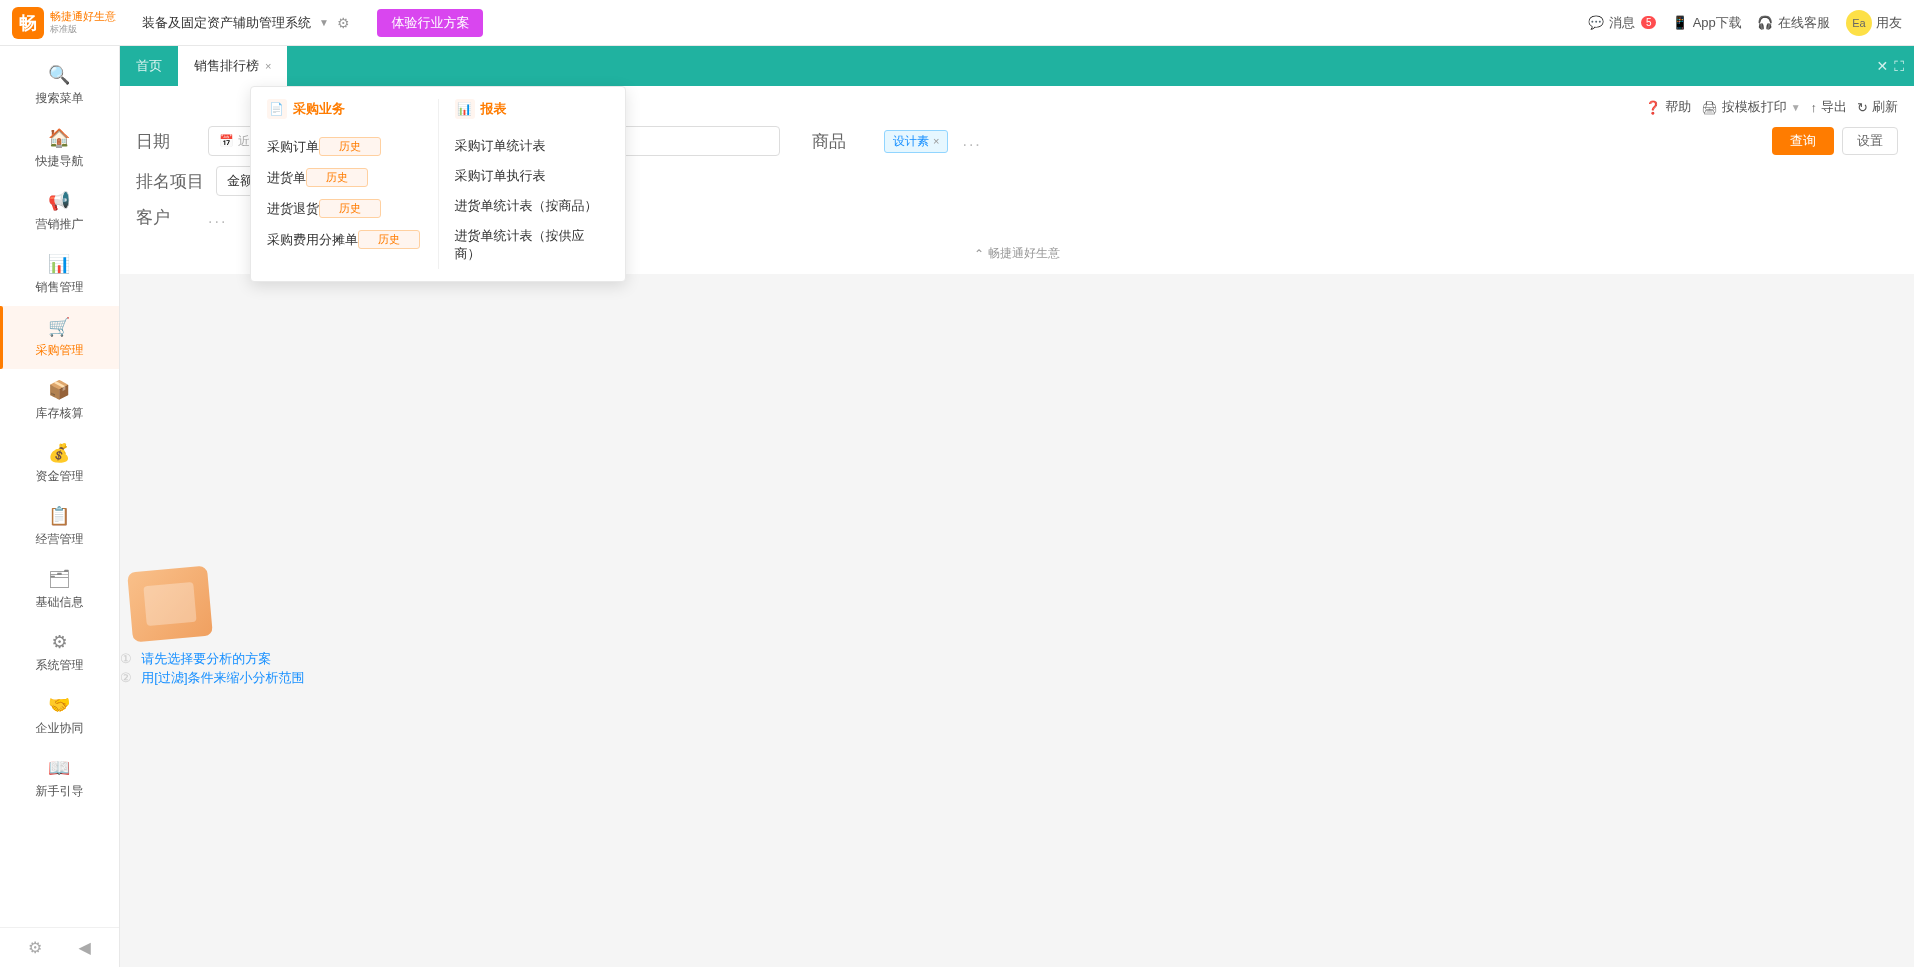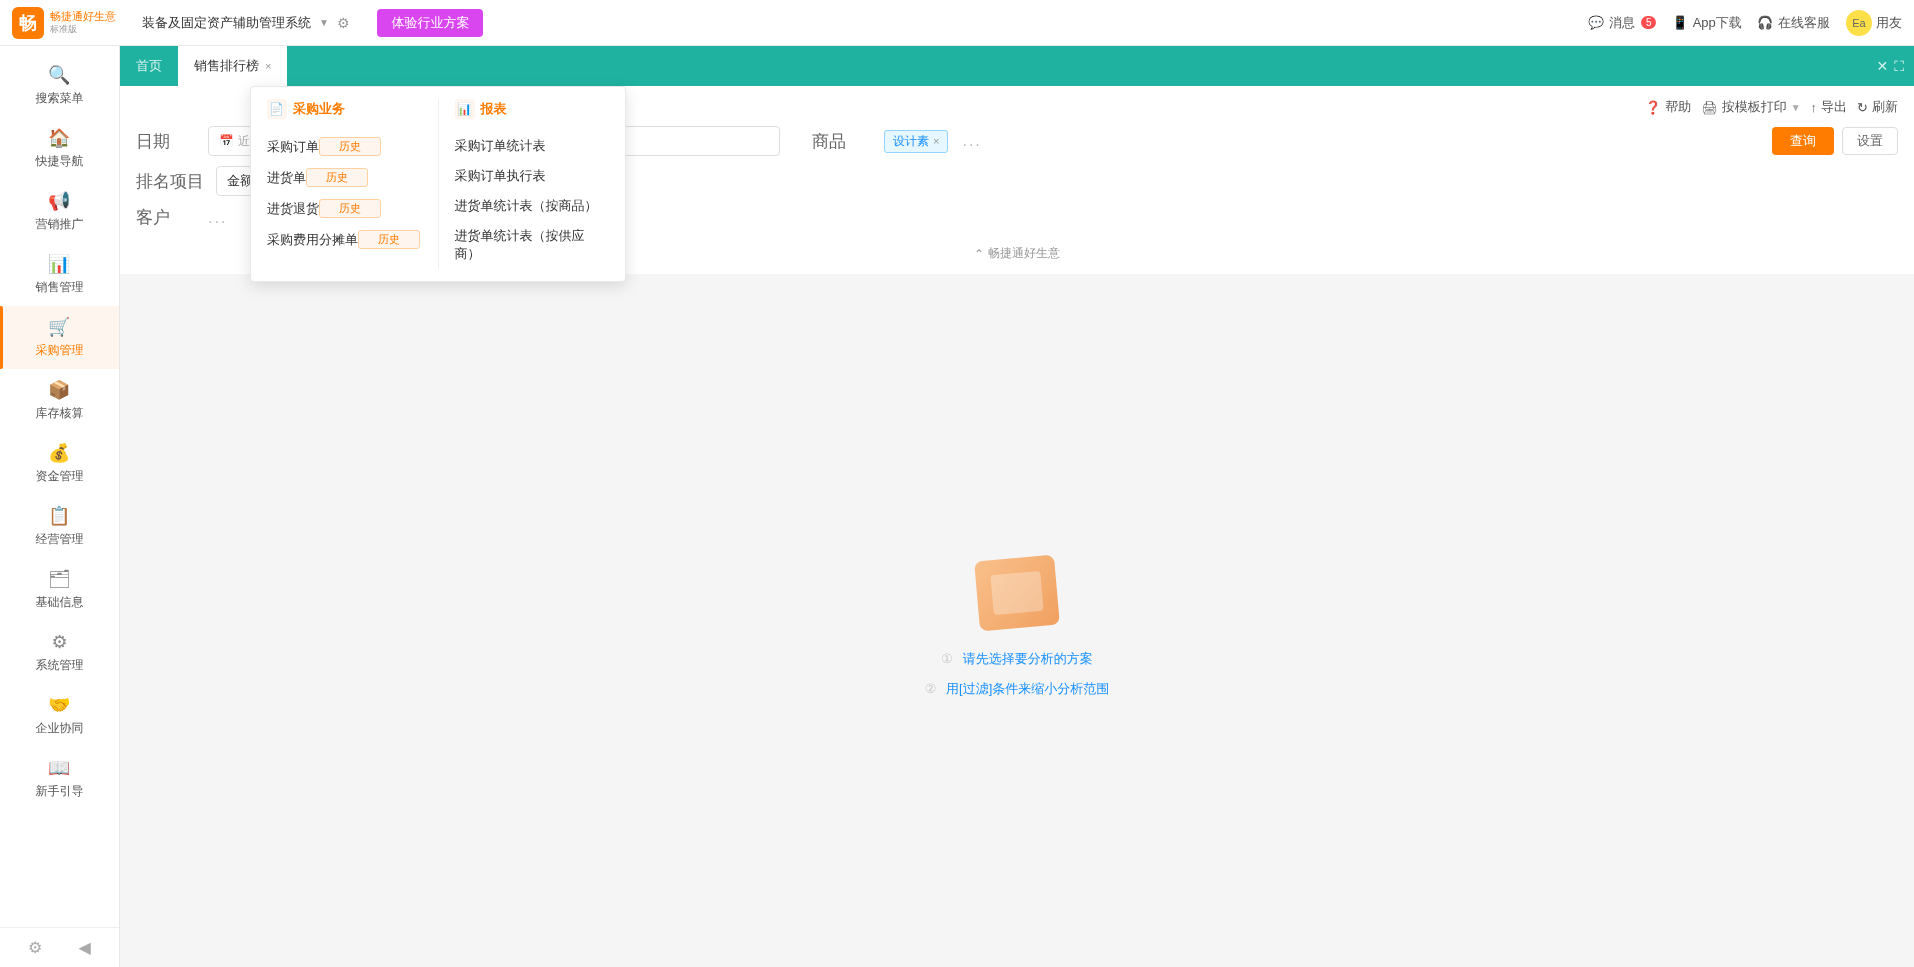--- a/index.html
+++ b/index.html
@@ -311,23 +311,22 @@
       cursor: pointer;
       justify-content: center;
       padding: 6px 0 0;
     }
 
     
     .empty-state {
       flex: 1;
       display: flex;
       flex-direction: column;
-      align-items: center;
       justify-content: center;
-      gap: 12px;
+      gap: 1px;
     }
     .empty-icon-wrapper {
       position: relative;
       width: 100px;
       height: 90px;
     }
     .empty-box {
       width: 80px;
       height: 70px;
       background: linear-gradient(135deg, #f9c08a, #f0a060);

